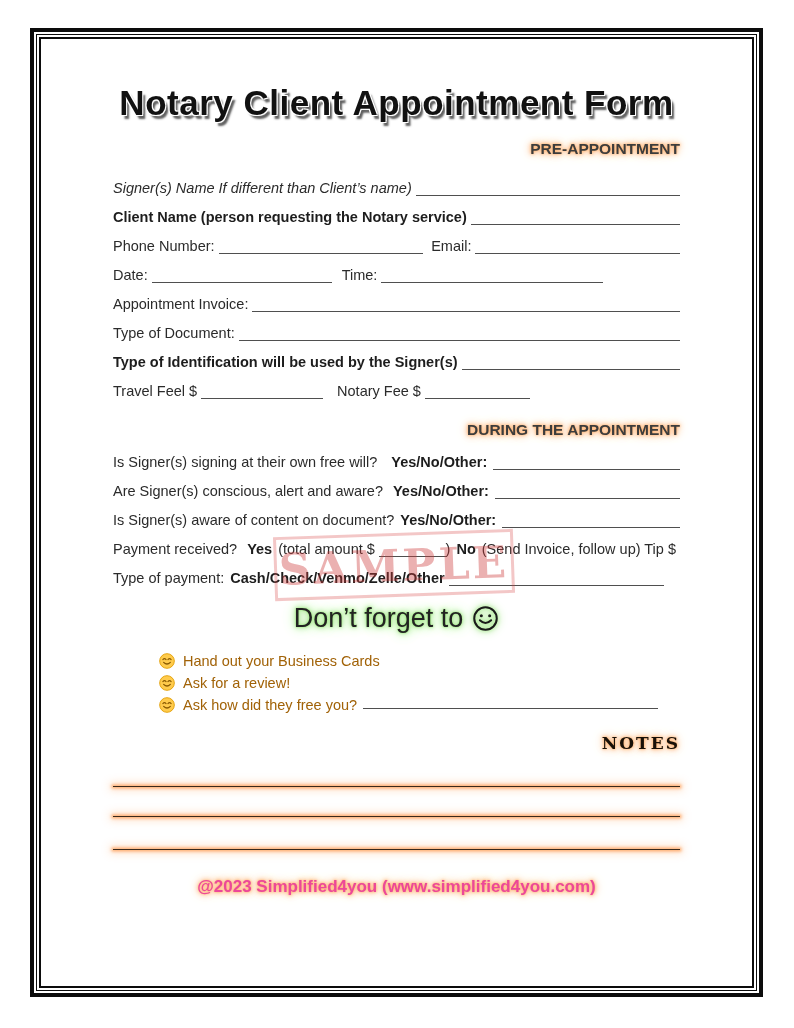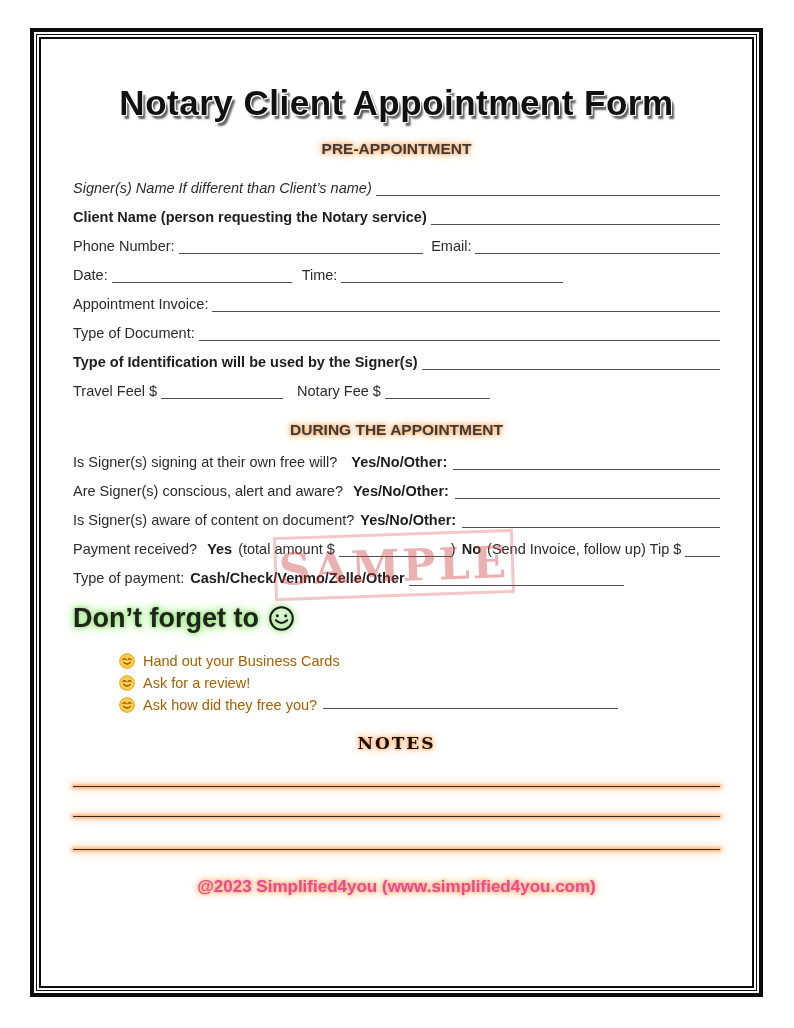--- a/index.html
+++ b/index.html
@@ -12,37 +12,37 @@
     color:#262626;
     overflow:hidden;
   }
   
   .frame-outer {
     position:absolute; top:28px; left:30px; right:31px; bottom:31px;
     border:4px solid #0c0c0c; padding:2px;
   }
   .frame-mid { width:100%; height:100%; border:1.5px solid #0c0c0c; padding:2px; }
   .frame-inner { width:100%; height:100%; border:2.5px solid #0c0c0c; overflow:hidden; }
-  .content { padding:0 32px;margin-top:8px; }
+  .content { padding:0 72px;margin-top:8px; }
 
   
   .title {
     margin-top:44px;
     text-align:center;
     font-size:35px;
     font-weight:800;
     letter-spacing:0.5px;
     color:#111;
     text-shadow:
       -1px -1px 0 #ffffff, 1px -1px 0 #ffffff, -1px 1px 0 #ffffff, 1px 1px 0 #ffffff,
       3px 4px 2px rgba(55,55,55,0.8);
   }
 
   
-  .heading { text-align:center; font-weight:700; }
+  .heading { text-align:right; font-weight:700; }
   .glow-orange {
     color:#3c3c3c;
     text-shadow:
       0 0 2px #ffb270, 0 0 4px #ffb270, 0 0 7px #ffc697,
       0 0 11px #ffd9bc, 0 0 16px #ffe7d4;
   }
   .glow-green {
     color:#222;
     text-shadow:
       0 0 2px #8fe06e, 0 0 5px #9ae57c, 0 0 9px #b5eea0,
@@ -59,22 +59,22 @@
   .lbl { white-space:pre; }
   .fill { border-bottom:1.4px solid #4f4f4f; height:12px; margin-left:4px; }
   .grow { flex:1; }
   .w112 { width:112px; } .w122 { width:122px; } .w105 { width:105px; }
   .w180 { width:180px; } .w215 { width:215px; } .w222 { width:222px; } .w295 { width:295px; }
   .g6 { margin-left:6px; } .g8 { margin-left:8px; } .g10 { margin-left:10px; } .g14 { margin-left:14px;text-align:center; }
 
   
   .dont-forget {
     margin-top:14px;
-    display:flex; align-items:center; gap:9px;
-    font-size:27px; font-weight:700;
+    display:flex; justify-content:center; align-items:center; gap:9px;
+    font-size:27px; font-weight:400;
   }
   .dont-forget .smiley-outline-svg { filter: drop-shadow(0 0 2px #8fe06e) drop-shadow(0 0 4px #b5eea0); }
 
   .checklist { margin-top:16px; margin-left:46px; list-style:none; }
   .checklist li { display:flex; align-items:center; height:22px; font-size:14.5px; color:#a16207; }
   .checklist .emoji { width:16px; height:16px; margin-right:8px; flex:0 0 auto; }
   .checklist .fill { height:10px; margin-left:6px; margin-bottom:3px; }
 
   
   .h-notes {

